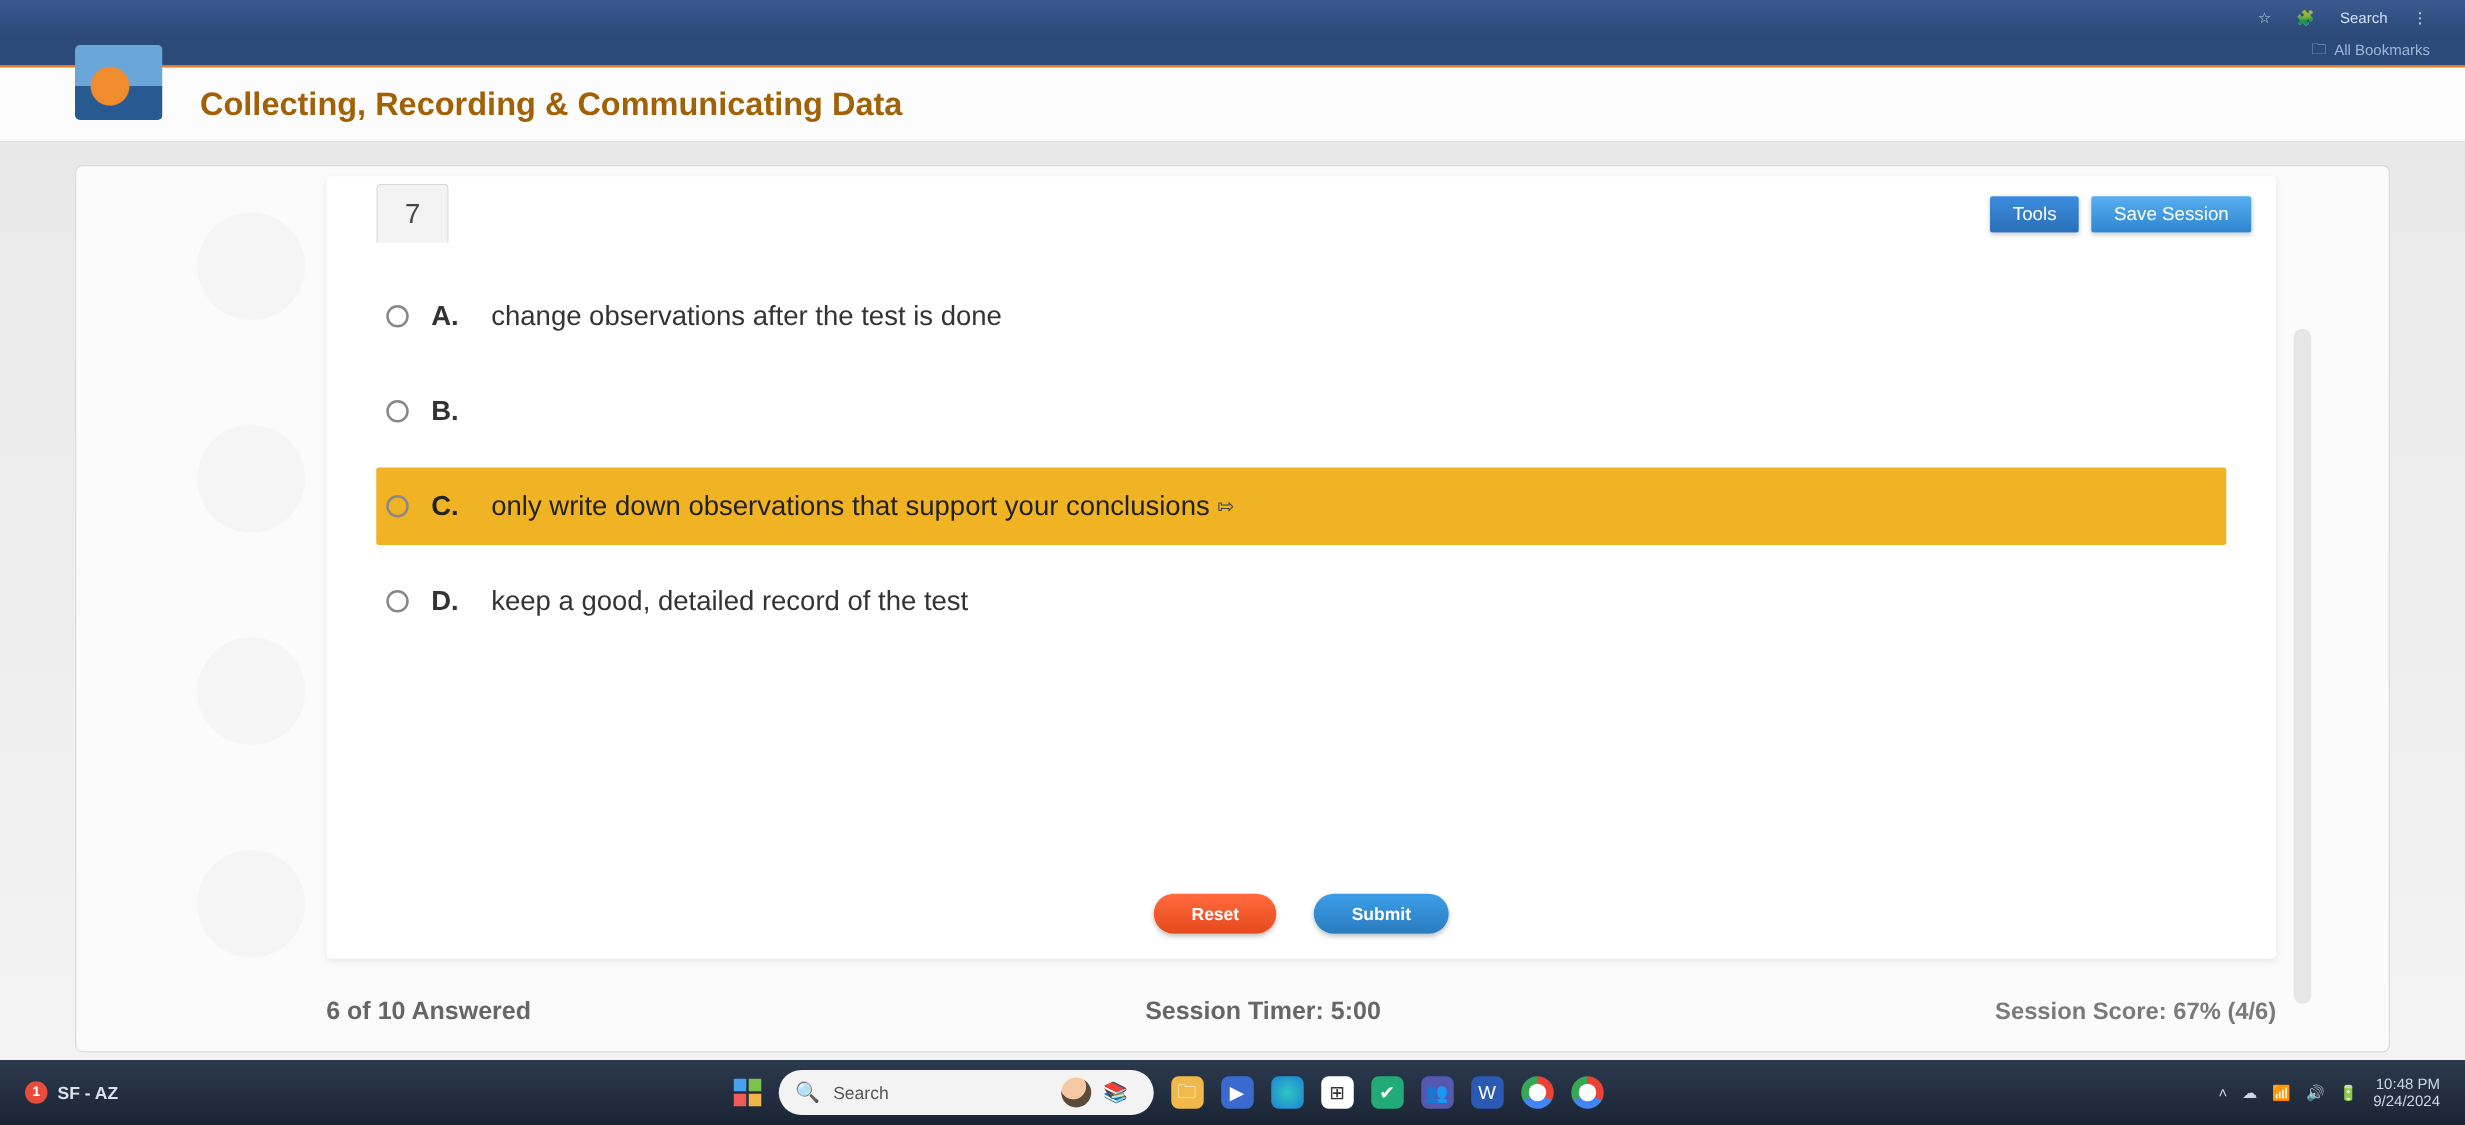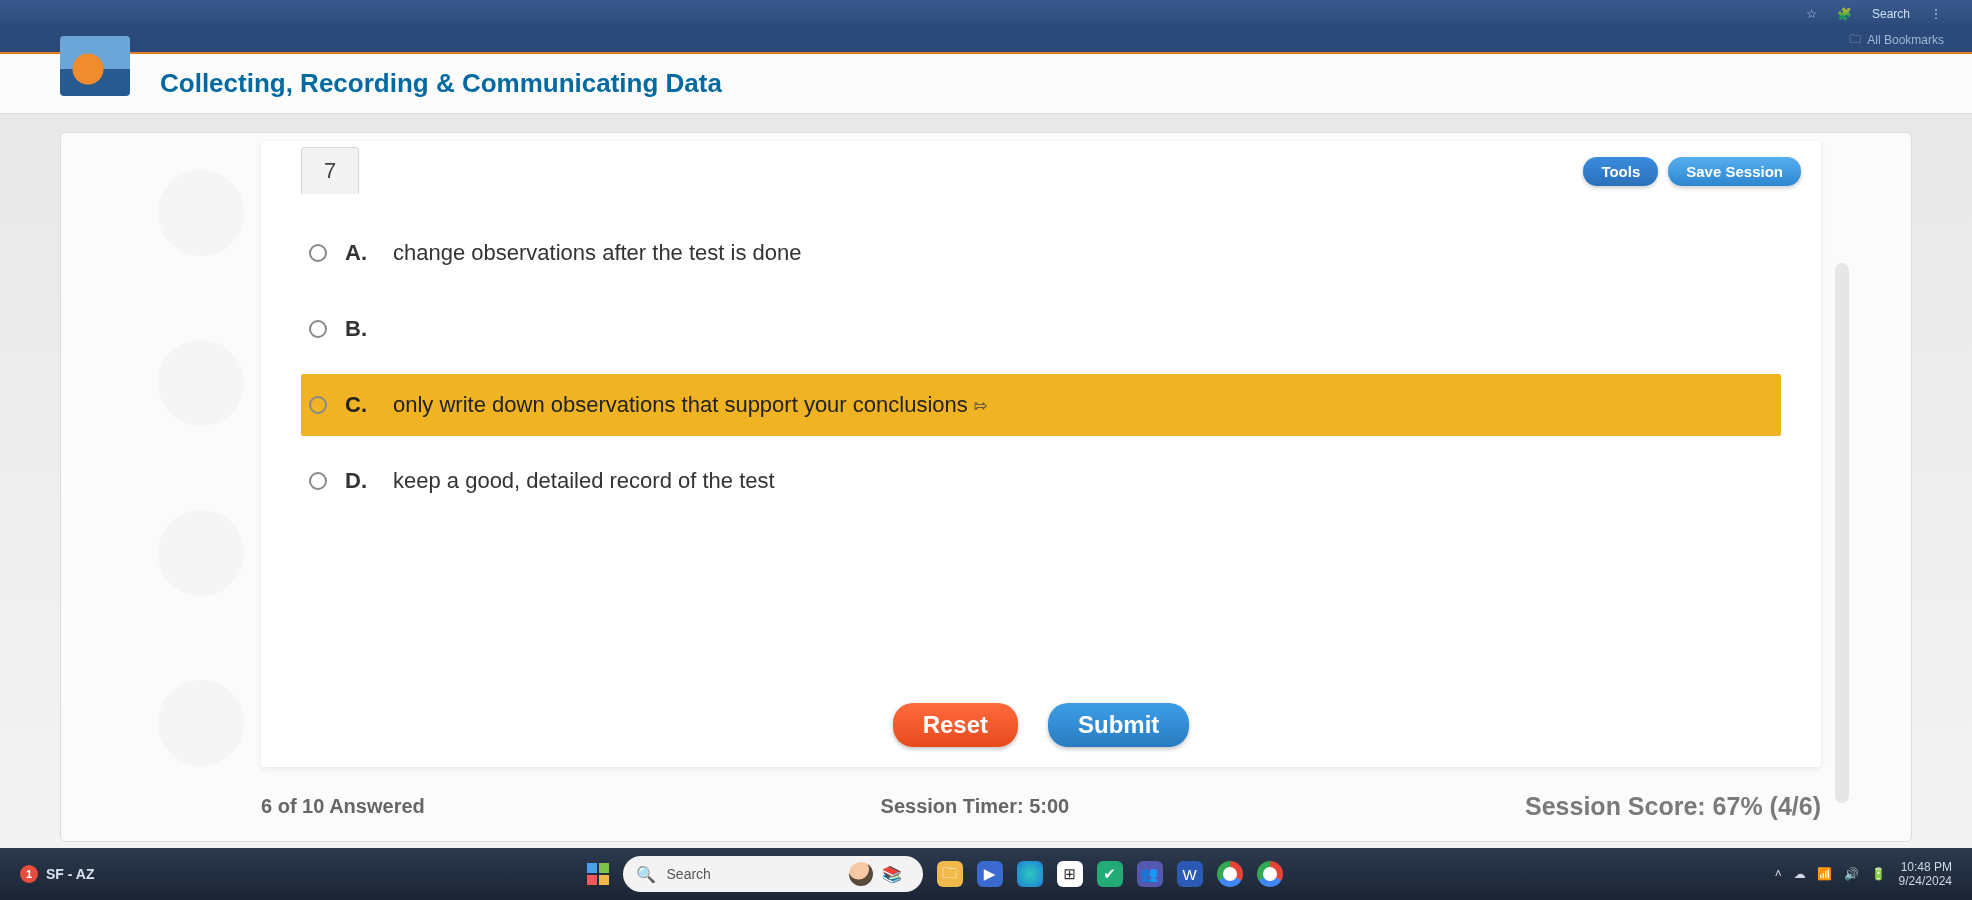--- a/index.html
+++ b/index.html
@@ -49,21 +49,21 @@
     position: relative;
   }
   .logo-badge {
     position: absolute;
     left: 60px; top: -18px;
     width: 70px; height: 60px;
     border-radius: 4px;
     background: radial-gradient(circle at 40% 55%, #f08b2e 0 28%, transparent 30%),
                 linear-gradient(180deg, #6aa6d8 0 55%, #275a91 55%);
   }
-  .page-title { color: #0369a1; font-size: 26px; font-weight: 600; }
+  .page-title { color: #a16207; font-size: 26px; font-weight: 600; }
 
   
   .content-wrap {
     padding: 18px 60px 0 60px;
   }
   .quiz-shell {
     background: #fbfbfb;
     border: 1px solid #dcdcdc;
     border-radius: 6px;
     height: 710px;
@@ -92,25 +92,25 @@
     color: #444;
     background: #f3f3f3;
     border: 1px solid #d6d6d6;
     border-bottom: none;
     border-radius: 4px 4px 0 0;
   }
   .top-right-pills {
     position: absolute; right: 20px; top: 16px; display: flex; gap: 10px;
   }
   .pill {
-    border-radius: 14px;
+    border-radius: 2px;
     padding: 6px 18px;
     color: #fff;
     font-size: 15px;
-    font-weight: 700;
+    font-weight: 400;
     cursor: pointer;
     box-shadow: 0 2px 4px rgba(0,0,0,.2);
   }
   .pill.tools { background: linear-gradient(180deg,#3b8de0,#2b6fb8); }
   .pill.save  { background: linear-gradient(180deg,#57aef0,#2d86cf); text-align: right; }
 
   .qtext {
     margin-top: 70px;
     font-size: 24px;
     color: #333;
@@ -139,33 +139,33 @@
   .cursor-icon {
     display: inline-block; margin-left: 6px; font-size: 16px; vertical-align: middle; color:#444;
   }
 
   .action-row {
     position: absolute;
     bottom: 20px; left: 0; right: 0;
     display: flex; justify-content: center; gap: 30px;
   }
   .btn {
-    border: none; border-radius: 20px; padding: 8px 30px; font-size: 24px; font-weight: 700; color:#fff; cursor:pointer;
+    border: none; border-radius: 20px; padding: 8px 30px; font-size: 14px; font-weight: 700; color:#fff; cursor:pointer;
     box-shadow: 0 2px 4px rgba(0,0,0,.25);
   }
   .btn.reset  { background: linear-gradient(180deg,#ff6a3c,#e64a1d); }
   .btn.submit { background: linear-gradient(180deg,#3c9ee8,#2a7bc0); }
 
   .status-bar {
     position: absolute;
     left: 200px; right: 90px; bottom: 20px;
     display: flex; justify-content: space-between; align-items: center;
     color: #666; font-size: 20px; font-weight: 600;
   }
-  .status-bar .score { color: #7a7a7a; font-size: 25px; }
+  .status-bar .score { color: #7a7a7a; font-size: 19px; }
 
   .right-scrollbar {
     position: absolute; right: 62px; top: 130px; width: 14px; height: 540px;
     background: #e6e6e6; border-radius: 7px;
   }
 
   
   .taskbar {
     position: absolute; left: 0; right: 0; bottom: 0; height: 52px;
     background: linear-gradient(180deg,#2c3a4e,#1a2434);

